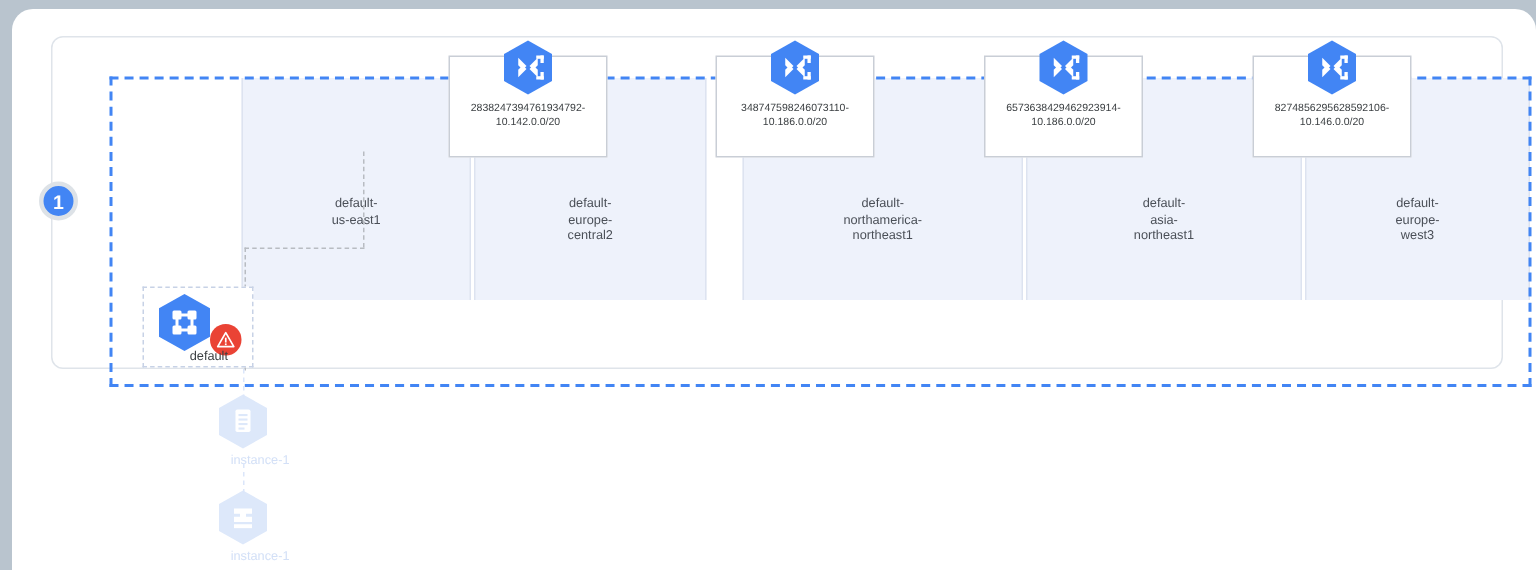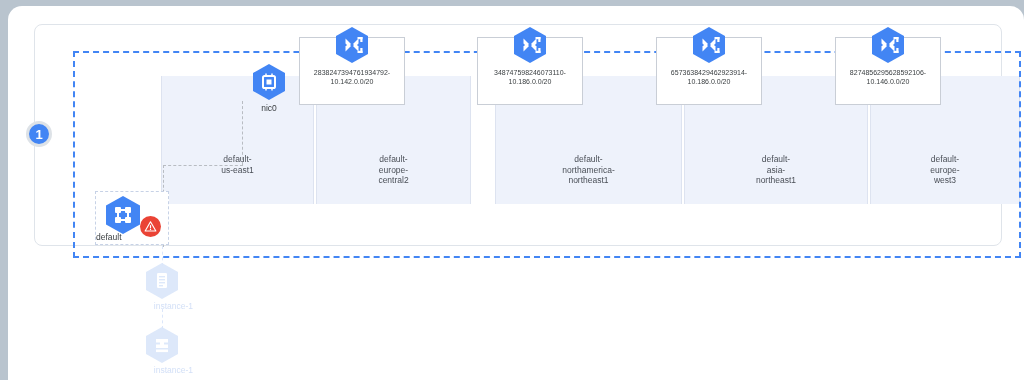--- a/index.html
+++ b/index.html
@@ -68,25 +68,24 @@
   }
   .region-blank {
     position: absolute;
     left: 0; top: 0;
     width: 86px; height: 128px;
     background: #ffffff;
   }
   .region {
     position: absolute;
     top: 0;
-    height: 128px;
+    height: 148px;
     background: #eef2fb;
     border-left: 1px solid #dde3f0;
     border-right: 1px solid #dde3f0;
-    margin-top: 24px;
   }
   .region-label {
     position: absolute;
     left: 0; right: 0;
     top: 78px;
     text-align: center;
     font-size: 8.5px;
     line-height: 10.5px;
     color: #4a4f57;
     white-space: pre-line;
@@ -153,21 +152,21 @@
   }
   .vpc-node .icon-wrap {
     position: absolute;
     left: 8px; top: 3px;
     width: 38px; height: 40px;
   }
   .vpc-node .caption {
     position: absolute;
     left: 0; top: 40px;
     width: 56px;
-    text-align: left;
+    text-align: right;
     font-size: 8.5px;
     color: #3c4043;
   }
   .err-badge {
     position: absolute;
     left: 44px; top: 24px;
     width: 21px; height: 21px;
     border-radius: 50%;
     background: #ea4335;
     display: flex;
@@ -324,36 +323,20 @@
         </svg>
       </div>
       <div class="subnet-label">8274856295628592106-
 10.146.0.0/20</div>
     </div>
 
     <div class="conn v-dash" style="left:207px; top:76px; height:64px;"></div>
     <div class="conn h-dash" style="left:128px; top:140px; width:80px;"></div>
     <div class="conn v-dash" style="left:128px; top:140px; height:82px;"></div>
 
-    <div class="nic-node">
-      <span class="hex">
-        <svg viewBox="0 0 34 38" width="34" height="38" style="margin:0 auto;">
-          <polygon points="17,1 33,10 33,28 17,37 1,28 1,10" fill="#4285f4"></polygon>
-          <rect x="11" y="13" width="12" height="12" rx="1.6" fill="none" stroke="#ffffff" stroke-width="2"></rect>
-          <rect x="14.5" y="16.5" width="5" height="5" fill="#ffffff"></rect>
-          <g stroke="#ffffff" stroke-width="1.5">
-            <line x1="14" y1="10.5" x2="14" y2="13"></line>
-            <line x1="20" y1="10.5" x2="20" y2="13"></line>
-            <line x1="14" y1="25" x2="14" y2="27.5"></line>
-            <line x1="20" y1="25" x2="20" y2="27.5"></line>
-          </g>
-        </svg>
-      </span>
-      <div class="caption">nic0</div>
-    </div>
 
     <div class="vpc-node">
       <div class="icon-wrap">
         <svg viewBox="0 0 38 40" width="38" height="40">
           <polygon points="19,1 36,10.5 36,29.5 19,39 2,29.5 2,10.5" fill="#4285f4"></polygon>
           <g fill="#ffffff">
             <rect x="11" y="12" width="6" height="6" rx="1"></rect>
             <rect x="21" y="12" width="6" height="6" rx="1"></rect>
             <rect x="11" y="22" width="6" height="6" rx="1"></rect>
             <rect x="21" y="22" width="6" height="6" rx="1"></rect>

